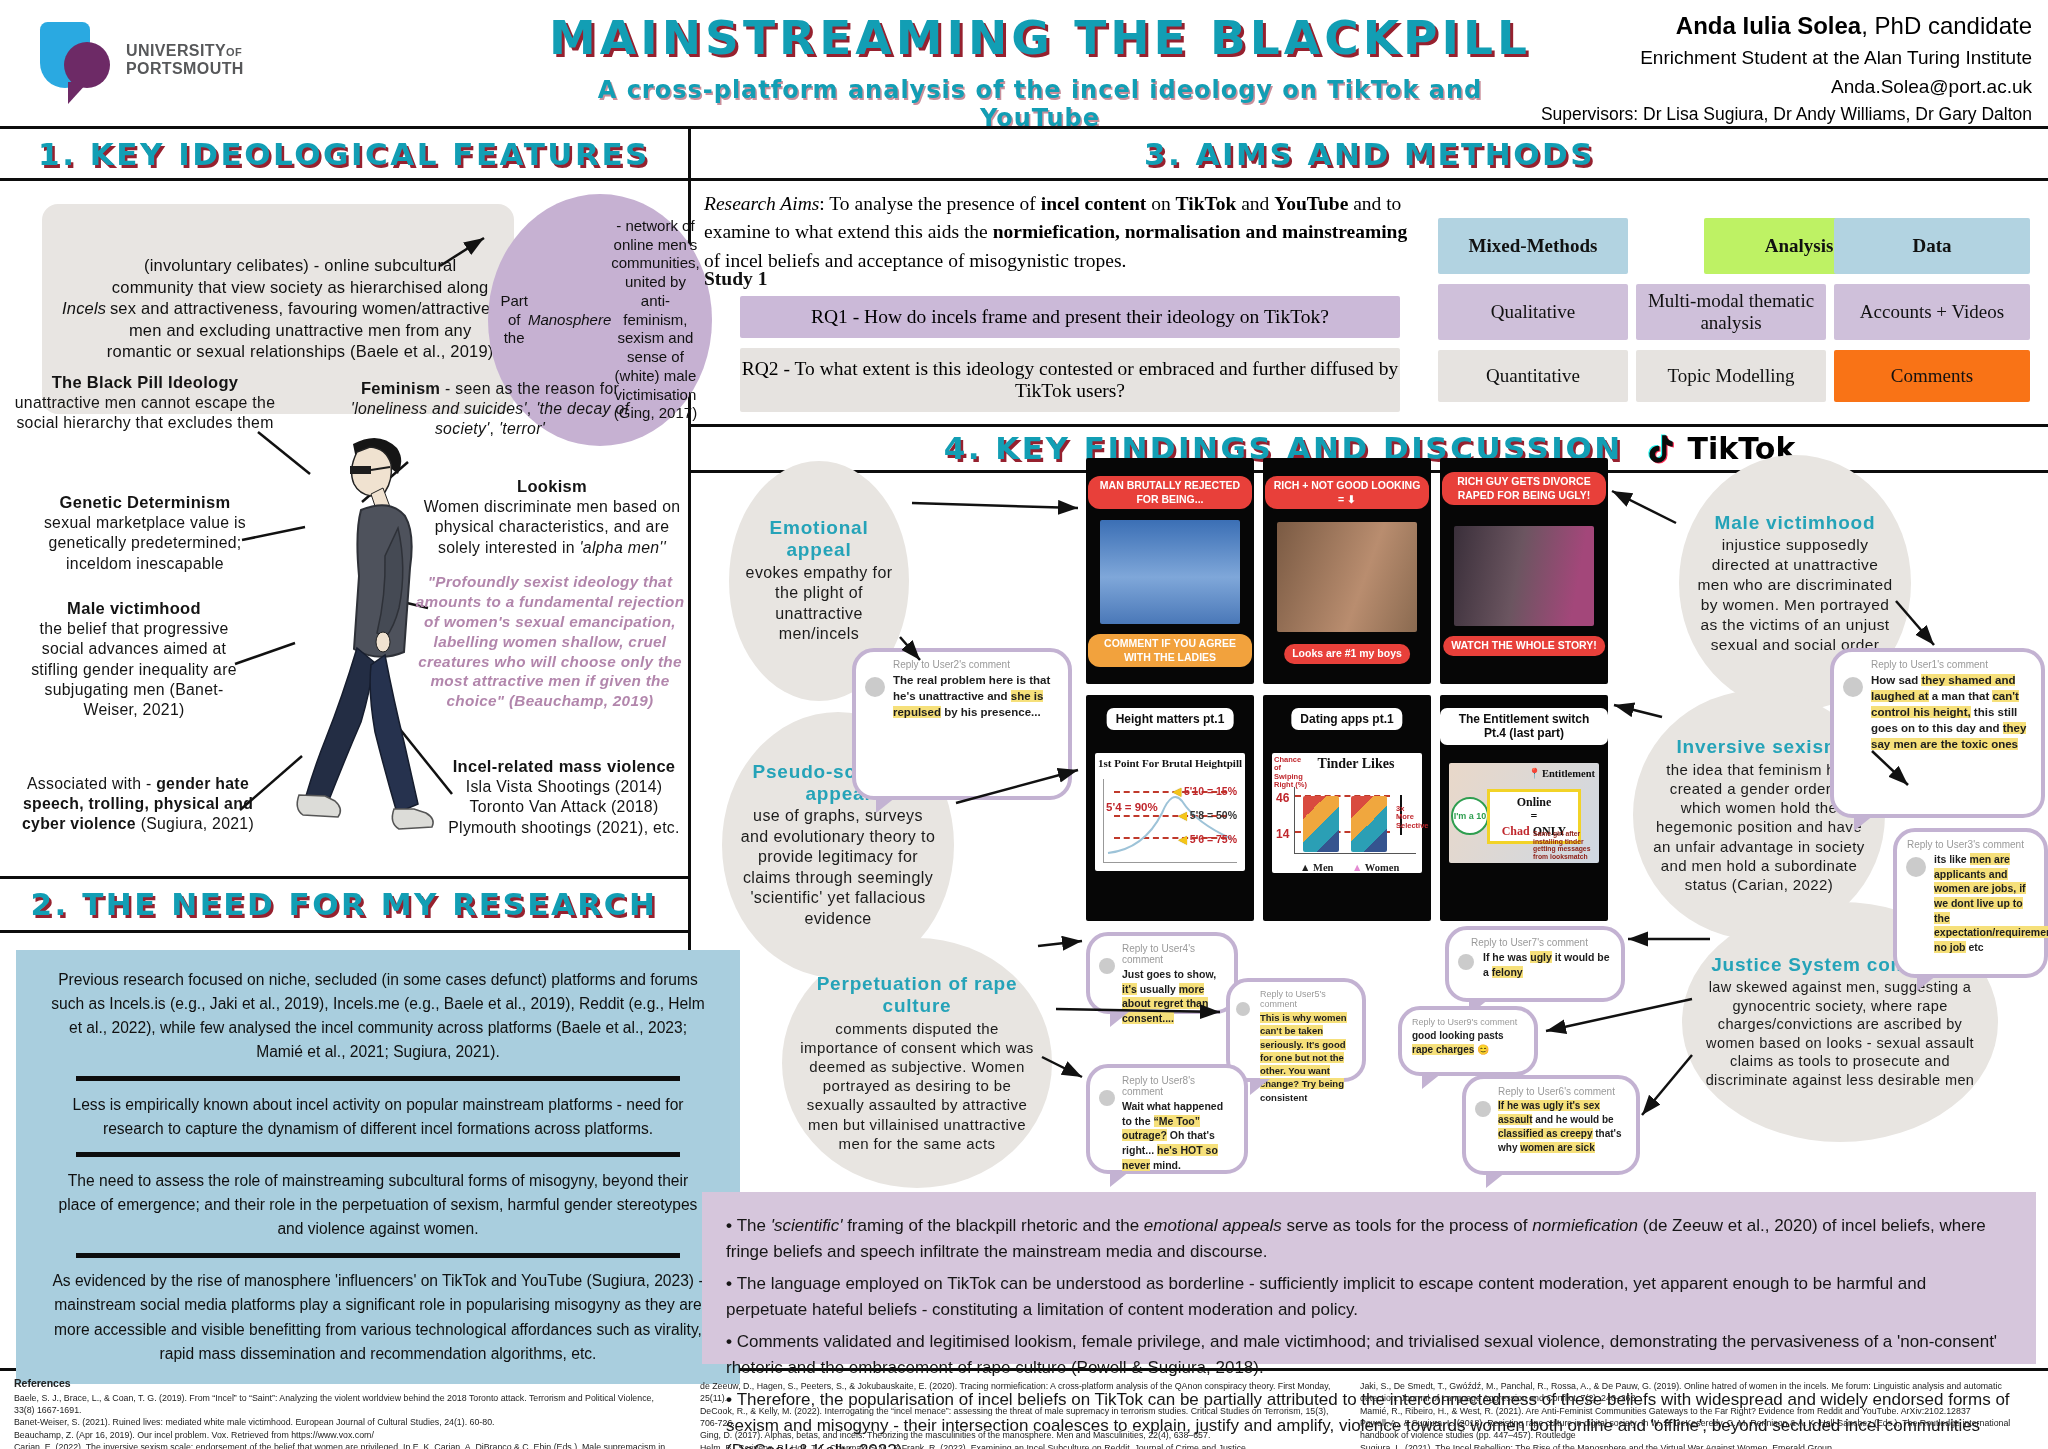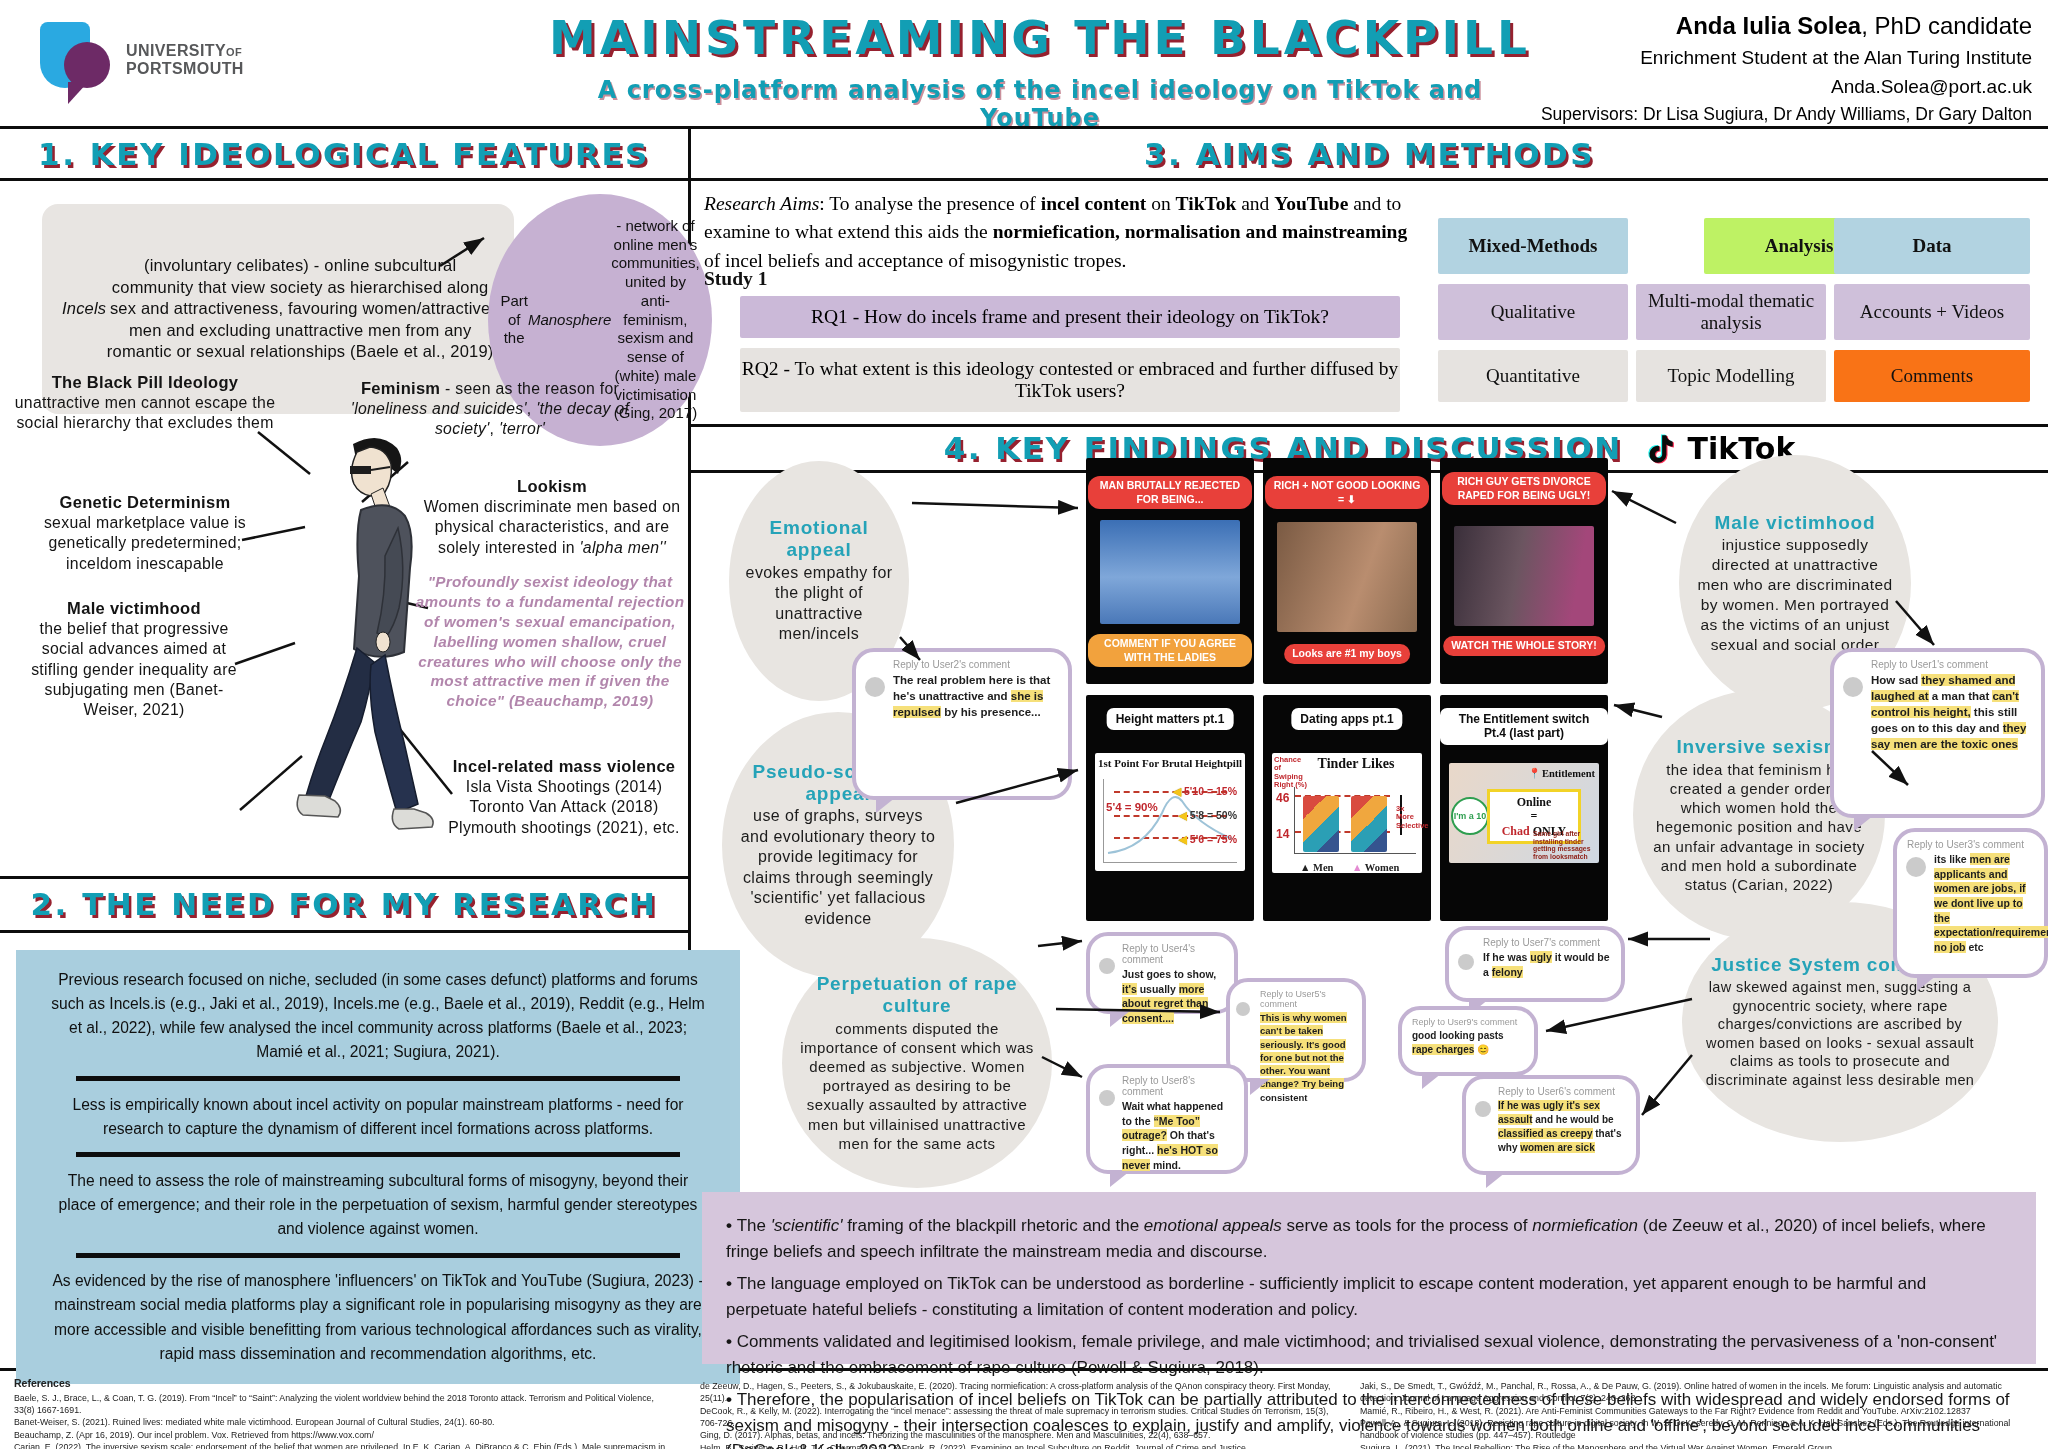--- a/index.html
+++ b/index.html
@@ -168,20 +168,21 @@
   </div>
   <div class="s1label" style="left:418px;top:476px;width:268px;">
     <span class="lt">Lookism</span><br>
     <span><span>Women discriminate men based on physical characteristics, and are solely interested in </span><span class="ri">'alpha men''</span></span>
   </div>
   <div class="s1label" style="left:18px;top:598px;width:232px;">
     <span class="lt">Male victimhood</span><br>
     <span>the belief that progressive social advances aimed at stifling gender inequality are subjugating men (Banet-Weiser, 2021)</span>
   </div>
   <div class="s1label quote" style="left:412px;top:572px;width:276px;">"Profoundly sexist ideology that amounts to a fundamental rejection of women's sexual emancipation, labelling women shallow, cruel creatures who will choose only the most attractive men if given the choice" (Beauchamp, 2019)</div>
+  <div class="s1label" style="left:12px;top:774px;width:252px;"><span>Associated with - </span><span class="rb">gender hate speech, trolling, physical and cyber violence</span><span> (Sugiura, 2021)</span></div>
   <div class="s1label" style="left:436px;top:756px;width:256px;">
     <span class="lt">Incel-related mass violence</span><br>
     <span>Isla Vista Shootings (2014)</span><br>
     <span>Toronto Van Attack (2018)</span><br>
     <span>Plymouth shootings (2021), etc.</span>
   </div>
 
   <div class="hline" style="left:0;top:876px;width:688px;"></div>
   <div class="abs teal-head" style="left:0;top:886px;width:688px;font-size:31px;">2. THE NEED FOR MY RESEARCH</div>
   <div class="hline" style="left:0;top:930px;width:688px;"></div>
@@ -345,21 +346,21 @@
     <div class="reply" style="margin-left:20px;font-size:9px;">Reply to User5's comment</div>
     <div class="avatar" style="width:14px;height:14px;top:20px;left:6px;"></div>
     <div class="ctext" style="margin-left:20px;font-size:9.5px;"><span class="rh">This is why women can't be taken seriously. It's good for one but not the other. You want change? Try being</span><span> consistent</span></div>
   </div>
   <div class="comment" style="left:1086px;top:1064px;width:162px;height:110px;">
     <div class="reply" style="margin-left:22px;">Reply to User8's comment</div>
     <div class="avatar" style="width:16px;height:16px;top:22px;"></div>
     <div class="ctext" style="margin-left:22px;font-size:10.5px;"><span>Wait what happened to the </span><span class="rh">“Me Too” outrage?</span><span> Oh that's right... </span><span class="rh">he's HOT so never</span><span> mind.</span></div>
   </div>
   <div class="comment" style="left:1445px;top:926px;width:180px;height:76px;">
-    <div class="reply" style="margin-left:24px;">Reply to User7's comment</div>
+    <div class="reply" style="margin-left:12px;">Reply to User7's comment</div>
     <div class="avatar" style="width:16px;height:16px;top:24px;"></div>
     <div class="ctext" style="margin-left:24px;font-size:10.5px;"><span>If he was </span><span class="rh">ugly</span><span> it would be a </span><span class="rh">felony</span></div>
   </div>
   <div class="comment" style="left:1398px;top:1006px;width:140px;height:70px;">
     <div class="reply" style="margin-left:0;font-size:9px;">Reply to User9's comment</div>
     <div class="ctext" style="margin-left:0;font-size:10px;"><span>good looking pasts </span><span class="rh">rape charges</span><span> 😊</span></div>
   </div>
   <div class="comment" style="left:1462px;top:1075px;width:178px;height:100px;">
     <div class="reply" style="margin-left:22px;">Reply to User6's comment</div>
     <div class="avatar" style="width:16px;height:16px;top:22px;"></div>

